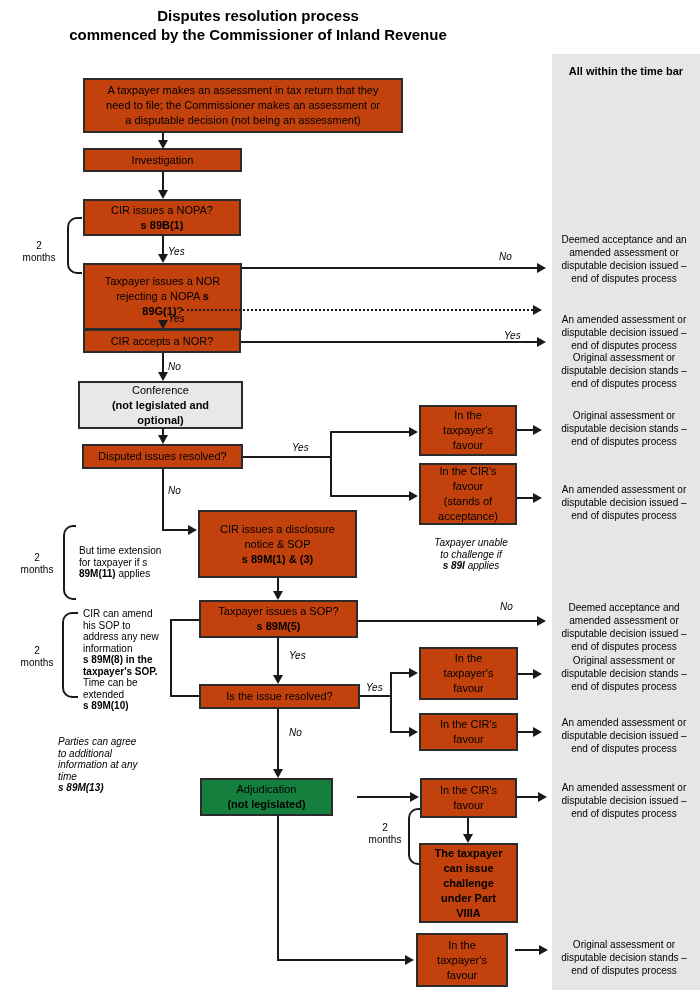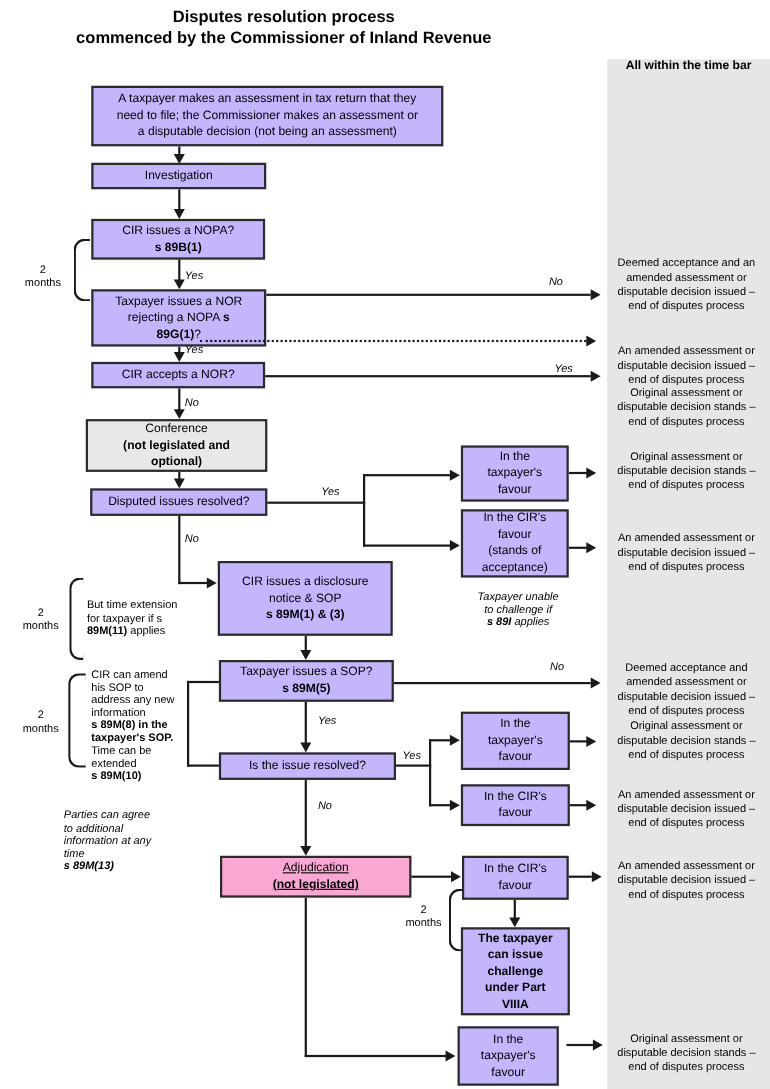--- a/index.html
+++ b/index.html
@@ -1,23 +1,23 @@
 <!DOCTYPE html>
 <html><head>
 <meta charset="utf-8">
 <style>
   html,body{margin:0;padding:0;background:#fff;}
   #canvas{position:relative;width:700px;height:990px;background:#fff;overflow:hidden;
           font-family:"Liberation Sans",sans-serif;color:#000;}
   #title{position:absolute;left:0;top:6px;width:516px;text-align:center;
          font-size:15px;font-weight:bold;line-height:19px;}
   #timebar{position:absolute;left:552px;top:54px;width:148px;height:936px;}
-  #timebar-header{text-align:center;font-size:11px;font-weight:bold;}
+  #timebar-header{padding-top:11px;text-align:center;font-size:11px;font-weight:bold;}
   .tb-item{position:absolute;left:553px;width:142px;font-size:10px;line-height:13px;text-align:center;}
-  .box{position:absolute;box-sizing:border-box;border:2px solid #2b2b2b;background:#c4b5fd;
+  .box{position:absolute;box-sizing:border-box;border:2px solid #2b2b2b;background:#c2410c;
        display:flex;flex-direction:column;justify-content:center;align-items:center;
        text-align:center;font-size:11px;line-height:15px;z-index:2;}
   .box .bl{white-space:nowrap;}
   .b{font-weight:bold;}
   .vline{position:absolute;width:2px;background:#1a1a1a;}
   .hline{position:absolute;height:2px;background:#1a1a1a;}
   .dline{position:absolute;height:0;border-top:2px dotted #1a1a1a;z-index:4;}
   .arrow-r{position:absolute;width:0;height:0;border-top:5px solid transparent;
            border-bottom:5px solid transparent;border-left:9px solid #1a1a1a;z-index:4;}
   .arrow-d{position:absolute;width:0;height:0;border-left:5px solid transparent;
@@ -123,21 +123,21 @@
       <div class="bl"><span>need to file; the Commissioner makes an assessment or</span></div>
       <div class="bl"><span>a disputable decision (not being an assessment)</span></div>
     </div>
     <div class="box" style="left: 83px; top: 148px; width: 159px; height: 24px;">
       <div class="bl"><span>Investigation</span></div>
     </div>
     <div class="box" style="left: 83px; top: 199px; width: 158px; height: 37px;">
       <div class="bl"><span>CIR issues a NOPA?</span></div>
       <div class="bl"><span class="b">s 89B(1)</span></div>
     </div>
-    <div class="box" style="left: 83px; top: 263px; width: 159px; height: 52px;">
+    <div class="box" style="left: 83px; top: 263px; width: 159px; height: 67px;">
       <div class="bl"><span>Taxpayer issues a NOR</span></div>
       <div class="bl"><span>rejecting a NOPA </span><span class="b">s</span></div>
       <div class="bl"><span class="b">89G(1)</span><span>?</span></div>
     </div>
     <div class="box" style="left: 83px; top: 329px; width: 158px; height: 24px;">
       <div class="bl"><span>CIR accepts a NOR?</span></div>
     </div>
     <div class="box" style="left: 78px; top: 381px; width: 165px; height: 48px; background: rgb(232, 232, 232);">
       <div class="bl"><span>Conference</span></div>
       <div class="bl"><span class="b">(not legislated and</span></div>
@@ -151,21 +151,21 @@
       <div class="bl"><span>notice &amp; SOP</span></div>
       <div class="bl"><span class="b">s 89M(1) &amp; (3)</span></div>
     </div>
     <div class="box" style="left: 199px; top: 600px; width: 159px; height: 38px;">
       <div class="bl"><span>Taxpayer issues a SOP?</span></div>
       <div class="bl"><span class="b">s 89M(5)</span></div>
     </div>
     <div class="box" style="left: 199px; top: 684px; width: 161px; height: 25px;">
       <div class="bl"><span>Is the issue resolved?</span></div>
     </div>
-    <div class="box" style="left: 200px; top: 778px; width: 174px; height: 38px; background: #f9a8d4; text-decoration: underline;">
+    <div class="box" style="left: 200px; top: 778px; width: 133px; height: 38px; background: #15803d;">
       <div class="bl"><span>Adjudication</span></div>
       <div class="bl"><span class="b">(not legislated)</span></div>
     </div>
     <div class="box" style="left: 419px; top: 405px; width: 98px; height: 51px;">
       <div class="bl"><span>In the</span></div>
       <div class="bl"><span>taxpayer's</span></div>
       <div class="bl"><span>favour</span></div>
     </div>
     <div class="box" style="left: 419px; top: 463px; width: 98px; height: 62px;">
       <div class="bl"><span>In the CIR's</span></div>

